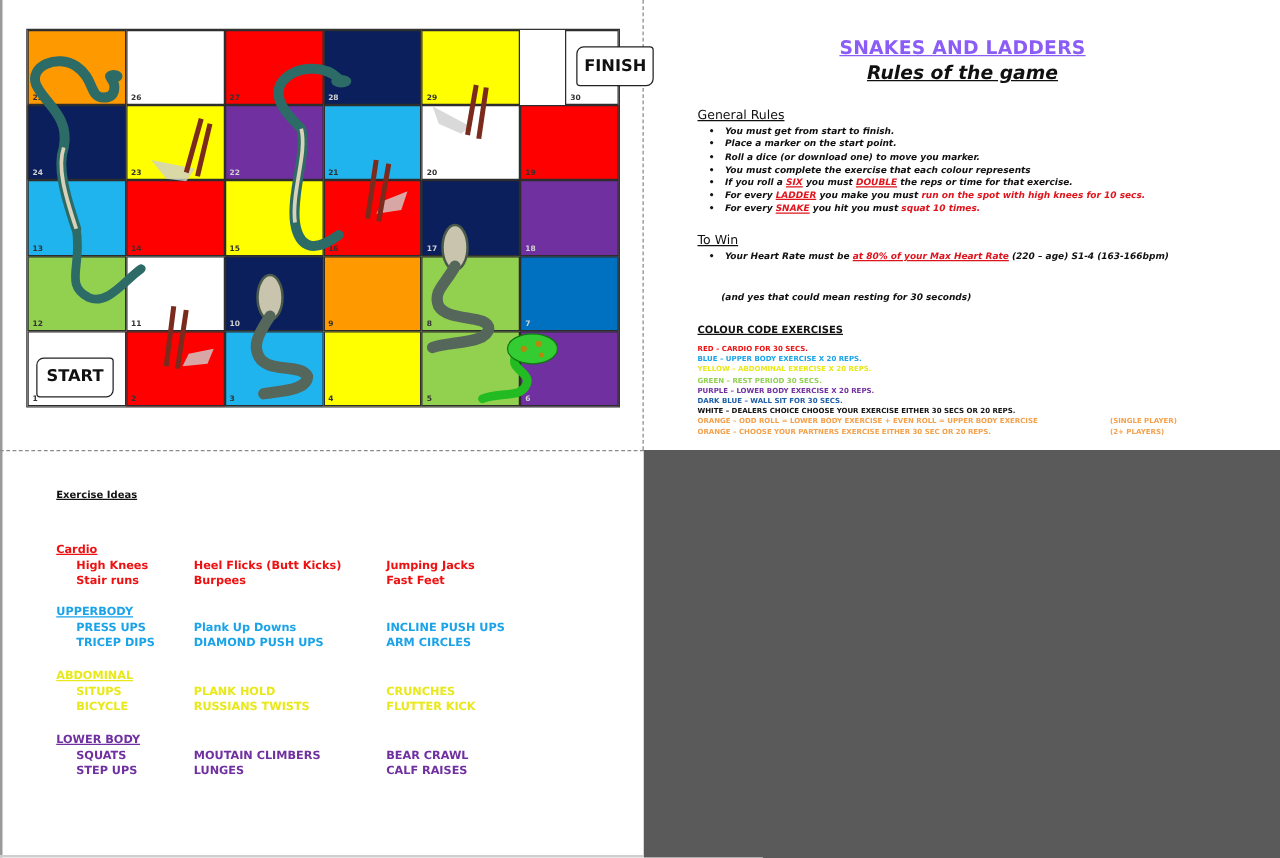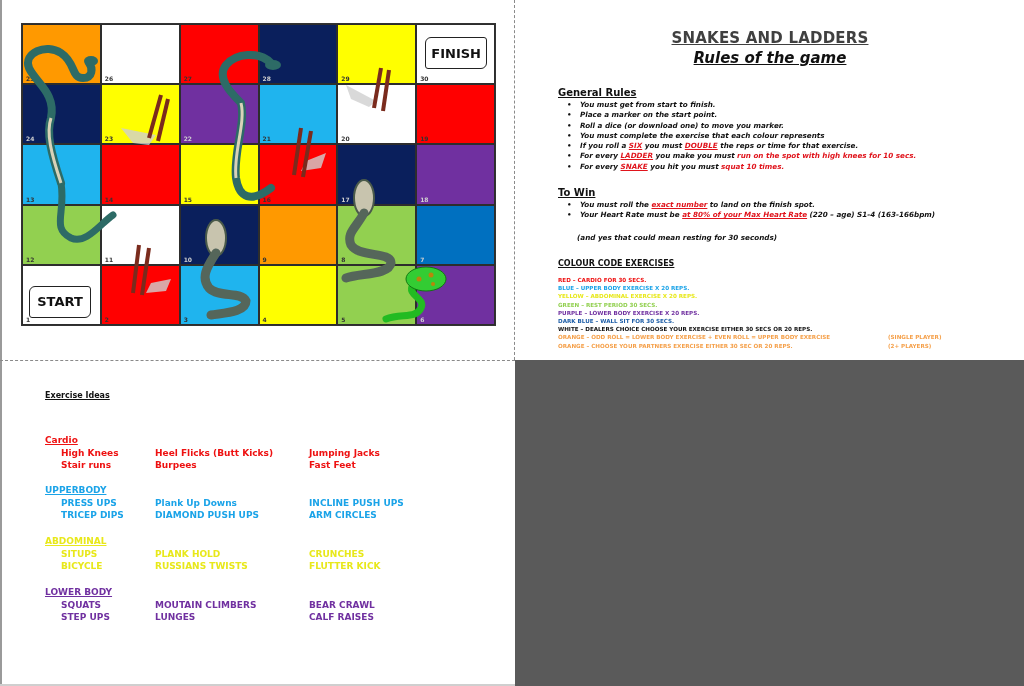--- a/index.html
+++ b/index.html
@@ -28,27 +28,27 @@
   .cell.dark .num { color: #d0d0d0; }
   .flag {
     position: absolute; left: 8px; top: 12px; width: 60px; height: 30px;
     border: 1.5px solid #222; background: #fff; border-radius: 6px 3px 6px 3px;
     display: flex; align-items: center; justify-content: center;
     font-weight: bold; font-size: 13px; color: #111; font-family: "DejaVu Sans", sans-serif;
   }
   .overlay { position: absolute; left: 21px; top: 23px; width: 475px; height: 303px; pointer-events: none; }
   .rules-title {
     position: absolute; left: 560px; top: 29px; width: 420px; text-align: center;
-    font-weight: bold; font-size: 15px; text-decoration: underline; color: #404040; letter-spacing: 0.2px;
+    font-weight: bold; font-size: 15px; text-decoration: underline; color: #8b5cf6; letter-spacing: 0.2px;
   }
   .rules-subtitle {
     position: absolute; left: 560px; top: 49px; width: 420px; text-align: center;
     font-weight: bold; font-style: italic; font-size: 15px; text-decoration: underline; color: #111;
   }
-  .sec-h { position: absolute; font-weight: bold; font-size: 10px; text-decoration: underline; color: #111; }
+  .sec-h { position: absolute; font-weight: normal; font-size: 10px; text-decoration: underline; color: #111; }
   .bullets { position: absolute; margin: 0; padding: 0; list-style: none; }
   .bullets li {
     position: relative; padding-left: 22px; font-size: 7.2px; font-weight: bold; font-style: italic;
     color: #111; line-height: 10.3px; white-space: nowrap;
   }
   .bullets li::before { content: "\2022"; position: absolute; left: 9px; font-style: normal; }
   .red { color: #e0141c; }
   .red-u { color: #e0141c; text-decoration: underline; }
   .note { position: absolute; left: 577px; top: 233px; font-size: 7.2px; font-weight: bold; font-style: italic; color: #111; }
 
@@ -85,21 +85,21 @@
     </div>
     <div class="cell" style="background: rgb(255, 0, 0);">
       <span class="num">27</span>
     </div>
     <div class="cell dark" style="background: rgb(10, 31, 92);">
       <span class="num">28</span>
     </div>
     <div class="cell" style="background: rgb(255, 255, 0);">
       <span class="num">29</span>
     </div>
-    <div class="cell" style="background: rgb(255, 255, 255);">
+    <div class="cell" style="background: rgb(255, 255, 255); margin-left: 36px;">
       <span class="num">30</span>
       <div class="flag">FINISH</div>
     </div>
     <div class="cell dark" style="background: rgb(10, 31, 92);">
       <span class="num">24</span>
     </div>
     <div class="cell" style="background: rgb(255, 255, 0);">
       <span class="num">23</span>
     </div>
     <div class="cell dark" style="background: rgb(112, 48, 160);">
@@ -235,21 +235,20 @@
     <li><span>Place a marker on the start point.</span></li>
     <li><span>Roll a dice (or download one) to move you marker.</span></li>
     <li><span>You must complete the exercise that each colour represents</span></li>
     <li><span>If you roll a </span><span class="red-u">SIX</span><span> you must </span><span class="red-u">DOUBLE</span><span> the reps or time for that exercise.</span></li>
     <li><span>For every </span><span class="red-u">LADDER</span><span> you make you must </span><span class="red">run on the spot with high knees for 10 secs.</span></li>
     <li><span>For every </span><span class="red-u">SNAKE</span><span> you hit you must </span><span class="red">squat 10 times.</span></li>
   </ul>
 
 <div class="sec-h" style="left:558px; top:187px;">To Win</div>
 <ul class="bullets" id="win-list" style="left:558px; top:200px;">
-    <li><span>You must roll the </span><span class="red-u">exact number</span><span> to land on the finish spot.</span></li>
     <li><span>Your Heart Rate must be </span><span class="red-u">at 80% of your Max Heart Rate</span><span> (220 – age) S1-4 (163-166bpm)</span></li>
   </ul>
 <div class="note">(and yes that could mean resting for 30 seconds)</div>
 
 <div class="cc-h">COLOUR CODE EXERCISES</div>
 <div class="cc-list" id="cc-list">
     <div class="cc-line" style="color: rgb(238, 17, 17);"><span>RED – CARDIO FOR 30 SECS.</span></div>
     <div class="cc-line" style="color: rgb(26, 163, 232);"><span>BLUE – UPPER BODY EXERCISE X 20 REPS.</span></div>
     <div class="cc-line" style="color: rgb(232, 232, 26);"><span>YELLOW – ABDOMINAL EXERCISE X 20 REPS.</span></div>
     <div class="cc-line" style="color: rgb(146, 208, 80);"><span>GREEN – REST PERIOD 30 SECS.</span></div>

